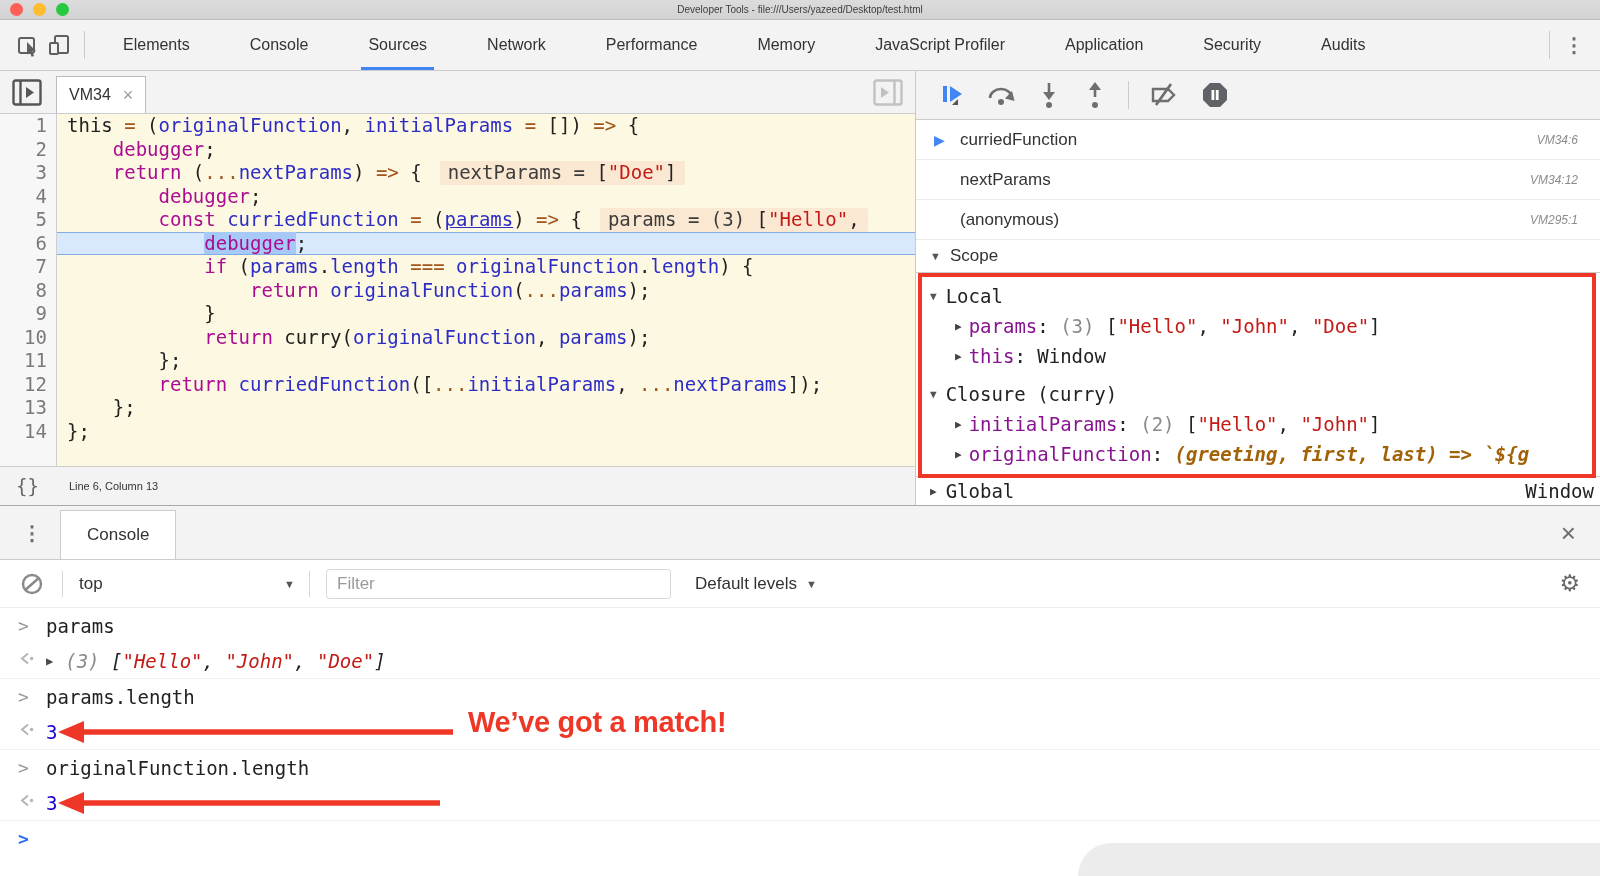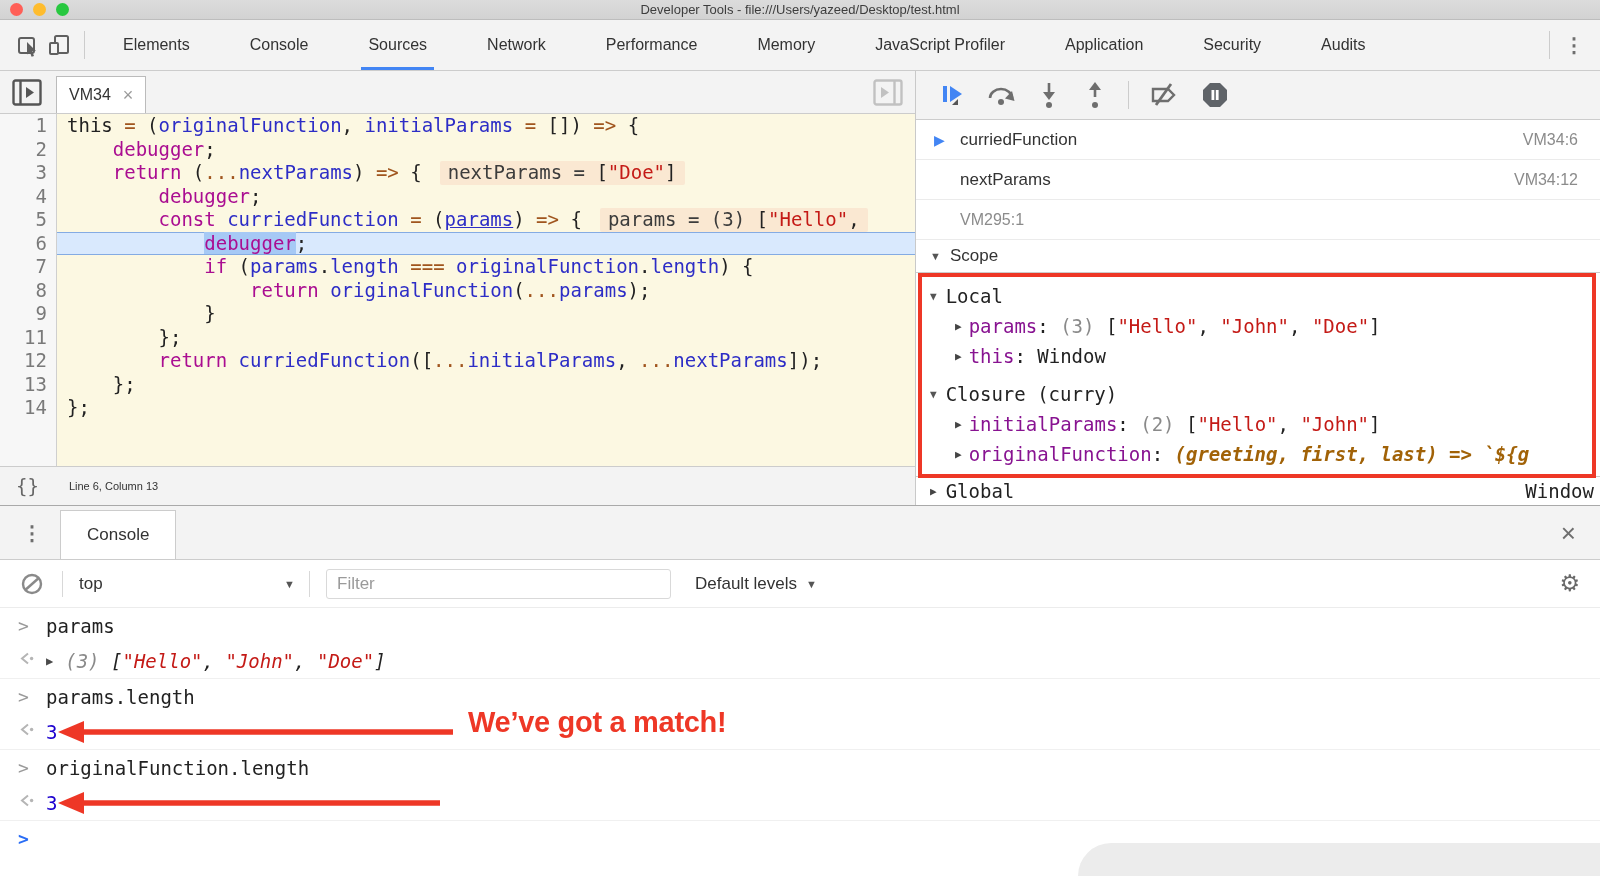--- a/index.html
+++ b/index.html
@@ -5,21 +5,21 @@
   * { margin:0; padding:0; box-sizing:border-box; }
   html,body { width:1600px; height:876px; overflow:hidden; }
   body { font-family:"Liberation Sans", sans-serif; background:#fff; position:relative; color:#333; }
 
   
   #titlebar { position:absolute; left:0; top:0; width:1600px; height:20px;
     background:linear-gradient(#dcdcdc,#d2d2d2); border-bottom:1px solid #bdbdbd;
     display:flex; align-items:center; }
   .traffic { width:13px; height:13px; border-radius:50%; margin-left:10px; }
   .t-red{background:#ff5f57;} .t-yellow{background:#febc2e;} .t-green{background:#28c840;}
-  #win-title { position:absolute; left:0; right:0; text-align:center; font-size:13px; font-weight:500; color:#3d3d3d; }
+  #win-title { position:absolute; left:0; right:0; text-align:center; font-size:10px; font-weight:500; color:#3d3d3d; }
 
   
   #main-toolbar { position:absolute; left:0; top:20px; width:1600px; height:51px;
     background:#f3f3f3; border-bottom:1px solid #ccc; display:flex; align-items:center; }
   .tb-icon { width:30px; height:30px; display:flex; align-items:center; justify-content:center; }
   .vsep { width:1px; height:28px; background:#ccc; }
   #main-tabs { display:flex; gap:60px; margin-left:38px; height:100%; align-items:center; }
   .main-tab { position:relative; font-size:16px; color:#333; height:100%; display:flex; align-items:center; cursor:default; }
   .main-tab.active::after { content:""; position:absolute; left:-7px; right:-7px; bottom:0; height:3px; background:#4285f4; }
   #toolbar-right { margin-left:auto; display:flex; align-items:center; gap:14px; padding-right:16px; }
@@ -61,21 +61,21 @@
   #cursor-pos { margin-left:30px; font-size:11px; color:#333; }
 
   
   #debug-pane { flex:1; background:#fff; position:relative; display:flex; flex-direction:column; }
   #debug-toolbar { height:49px; background:#f3f3f3; border-bottom:1px solid #ccc;
     display:flex; align-items:center; gap:20px; padding-left:22px; flex:none; }
   #callstack { flex:none; }
   .cs-row { height:40px; display:flex; align-items:center; padding:0 22px 0 18px; border-bottom:1px solid #ebebeb; }
   .cs-marker { width:26px; color:#4285f4; font-size:14px; }
   .cs-name { flex:1; font-size:17px; color:#333; }
-  .cs-loc { font-size:16px; color:#8b8b8b; }
+  .cs-loc { font-size:12px; color:#8b8b8b;font-style:italic; }
   #scope-header { height:33px; border-bottom:1px solid #ccc; display:flex; align-items:center;
     padding-left:14px; font-size:17px; color:#333; flex:none; }
   .tri { font-size:11px; color:#555; margin-right:9px; }
   .tri.closed { color:#444; }
   #scope-body { padding-top:8px; font-family:"DejaVu Sans Mono", monospace; font-size:19px; flex:none; }
   .scope-sec-header { height:30px; display:flex; align-items:center; padding-left:14px; color:#222; }
   .scope-item { height:30px; display:flex; align-items:center; padding-left:39px; white-space:pre; overflow:hidden; }
   .scope-gap { height:8px; }
   #global-row { position:absolute; left:0; right:0; top:405px; height:29px; border-top:1px solid #ccc;
     display:flex; align-items:center; padding:0 6px 0 14px;
@@ -221,20 +221,24 @@
         </div>
         <div class="code-row">
           <div class="gutter">8</div>
           <div class="codecell"><span class="tok-p">                </span><span class="tok-k">return</span><span class="tok-p"> </span><span class="tok-v">originalFunction</span><span class="tok-p">(</span><span class="tok-o">...</span><span class="tok-v">params</span><span class="tok-p">);</span></div>
         </div>
         <div class="code-row">
           <div class="gutter">9</div>
           <div class="codecell"><span class="tok-p">            }</span></div>
         </div>
         <div class="code-row">
+          <div class="gutter">10</div>
+          <div class="codecell"><span class="tok-p">            </span><span class="tok-k">return</span><span class="tok-p"> curry(</span><span class="tok-v">originalFunction</span><span class="tok-p">, </span><span class="tok-v">params</span><span class="tok-p">);</span></div>
+        </div>
+        <div class="code-row">
           <div class="gutter">11</div>
           <div class="codecell"><span class="tok-p">        };</span></div>
         </div>
         <div class="code-row">
           <div class="gutter">12</div>
           <div class="codecell"><span class="tok-p">        </span><span class="tok-k">return</span><span class="tok-p"> </span><span class="tok-v">curriedFunction</span><span class="tok-p">([</span><span class="tok-o">...</span><span class="tok-v">initialParams</span><span class="tok-p">, </span><span class="tok-o">...</span><span class="tok-v">nextParams</span><span class="tok-p">]);</span></div>
         </div>
         <div class="code-row">
           <div class="gutter">13</div>
           <div class="codecell"><span class="tok-p">    };</span></div>
@@ -307,20 +311,21 @@
           <span class="cs-name">curriedFunction</span>
           <span class="cs-loc">VM34:6</span>
         </div>
         <div class="cs-row">
           <span class="cs-marker"></span>
           <span class="cs-name">nextParams</span>
           <span class="cs-loc">VM34:12</span>
         </div>
         <div class="cs-row">
           <span class="cs-marker"></span>
+          <span class="cs-name">(anonymous)</span>
           <span class="cs-loc">VM295:1</span>
         </div>
       </div>
 
     <div id="scope-header">
       <span class="tri">▼</span>
       <span>Scope</span>
     </div>
 
     <div id="scope-body">

